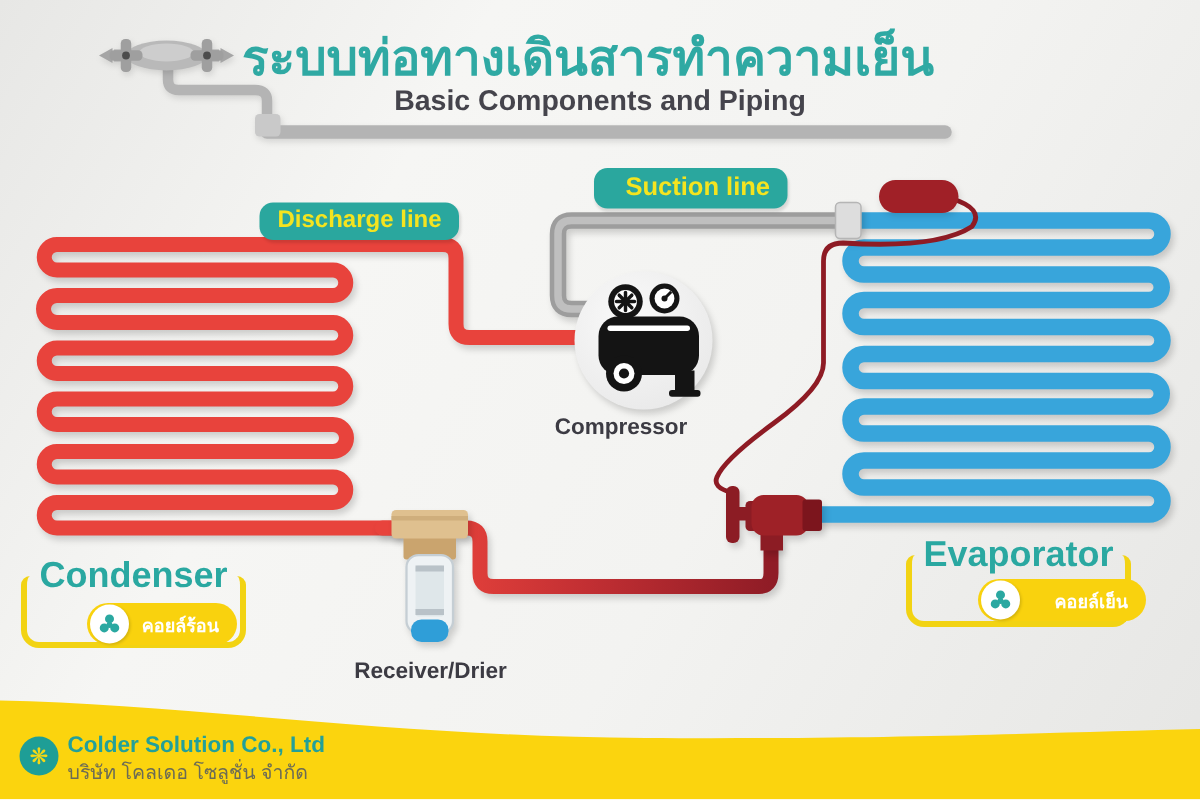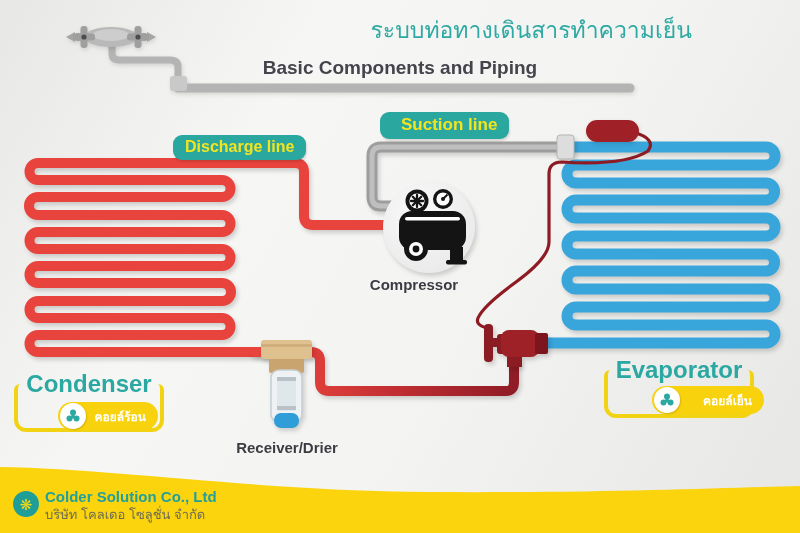--- a/index.html
+++ b/index.html
@@ -3,34 +3,34 @@
 <meta charset="utf-8">
 <style>
   html,body{margin:0;padding:0;}
   #stage{
     position:relative;width:800px;height:533px;overflow:hidden;
     font-family:"Liberation Sans","DejaVu Sans",sans-serif;
     background:linear-gradient(120deg,#e7e7e5 0%,#f6f6f4 30%,#f3f3f1 60%,#e6e6e4 100%);
   }
   .abs{position:absolute;}
   #title-th{
-    left:92px;top:12px;width:600px;text-align:right;
-    font-size:23px;font-weight:normal;color:#2fa9a3;letter-spacing:0px;
+    left:92px;top:12px;width:600px;text-align:center;
+    font-size:33px;font-weight:bold;color:#2fa9a3;letter-spacing:0px;
   }
   #subtitle-en{
     left:100px;top:57px;width:600px;text-align:center;
     font-size:19px;font-weight:bold;color:#45444c;
   }
   .pill-label{
     background:#2aa79e;color:#f4e41f;font-weight:bold;font-size:16px;
     padding:3px 12px 4px 12px;border-radius:9px;white-space:nowrap;
     box-shadow:1px 2px 2px rgba(0,0,0,0.12);
   }
   #label-discharge{left:173px;top:135px;}
-  #label-suction{left:380px;top:112px;font-size:17px;padding-left:21px;}
+  #label-suction{left:396px;top:112px;font-size:17px;padding-left:21px;}
   #label-liquid{left:371px;top:403px;font-size:17px;}
   .comp-label{color:#3c3b43;font-weight:bold;font-size:15px;text-align:center;}
   #label-compressor{left:354px;top:276px;width:120px;}
   #label-receiver{left:222px;top:439px;width:130px;}
   .coil-block{position:absolute;width:150px;height:62px;}
   #condenser-block{left:14px;top:372px;}
   #evaporator-block{left:604px;top:358px;}
   .coil-name{
     position:absolute;left:0;top:-2px;width:100%;text-align:center;
     font-size:24px;font-weight:bold;color:#2aa8a1;z-index:3;

